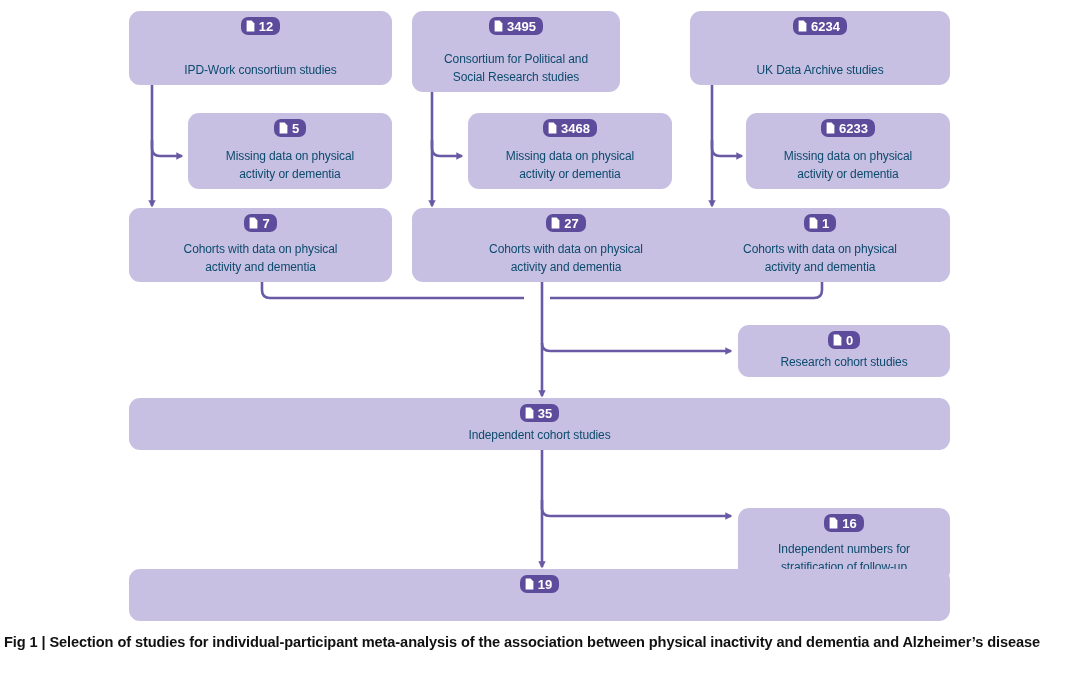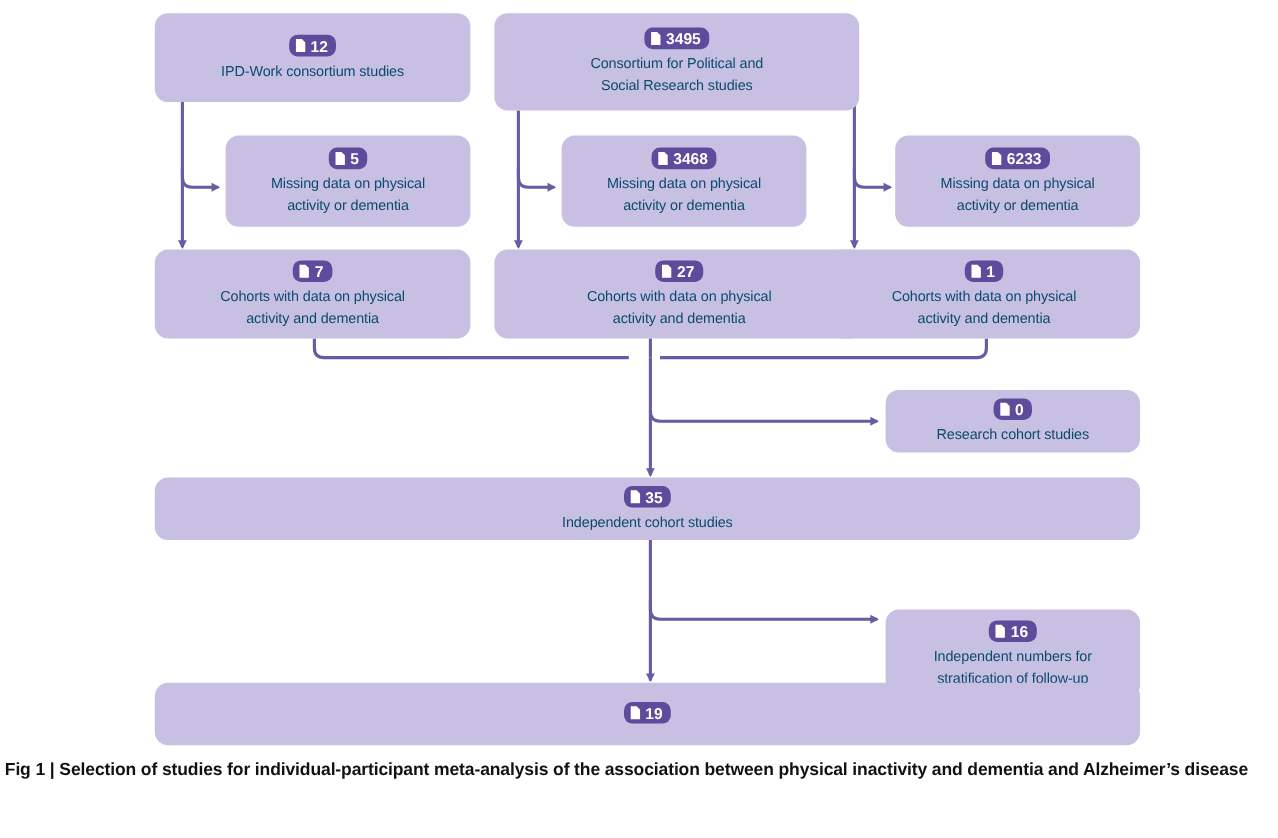--- a/index.html
+++ b/index.html
@@ -34,21 +34,21 @@
   }
 
   .node {
     position: absolute;
     box-sizing: border-box;
     background: #c7c0e2;
     border-radius: 11px;
     display: flex;
     flex-direction: column;
     align-items: center;
-    justify-content: center;
+    justify-content: space-between;
     text-align: center;
     padding: 6px 8px;
   }
 
   .node-label {
     font-size: 12px;
     line-height: 18px;
     color: #0c4a6e;
     letter-spacing: -0.1px;
     white-space: pre-line;
@@ -135,31 +135,40 @@
   <div class="node" style="left:129px; top:11px; width:263px; height:74px;">
     <span class="badge">
       <svg class="doc-icon" viewBox="0 0 9 12">
         <path d="M0.6 0.6 H5.6 L8.4 3.4 V11.4 H0.6 Z" fill="#ffffff"></path>
       </svg>
       <span class="badge-count">12</span>
     </span>
     <span class="node-label">IPD-Work consortium studies</span>
   </div>
 
-  <div class="node" style="left:412px; top:11px; width:304px; height:81px;">
+  <div class="node" style="left:412px; top:11px; width:208px; height:81px;">
     <span class="badge">
       <svg class="doc-icon" viewBox="0 0 9 12">
         <path d="M0.6 0.6 H5.6 L8.4 3.4 V11.4 H0.6 Z" fill="#ffffff"></path>
       </svg>
       <span class="badge-count">3495</span>
     </span>
     <span class="node-label">Consortium for Political and
 Social Research studies</span>
   </div>
 
+  <div class="node" style="left:690px; top:11px; width:260px; height:74px;">
+    <span class="badge">
+      <svg class="doc-icon" viewBox="0 0 9 12">
+        <path d="M0.6 0.6 H5.6 L8.4 3.4 V11.4 H0.6 Z" fill="#ffffff"></path>
+      </svg>
+      <span class="badge-count">6234</span>
+    </span>
+    <span class="node-label">UK Data Archive studies</span>
+  </div>
 
   <div class="node" style="left:188px; top:113px; width:204px; height:76px;">
     <span class="badge">
       <svg class="doc-icon" viewBox="0 0 9 12">
         <path d="M0.6 0.6 H5.6 L8.4 3.4 V11.4 H0.6 Z" fill="#ffffff"></path>
       </svg>
       <span class="badge-count">5</span>
     </span>
     <span class="node-label">Missing data on physical
 activity or dementia</span>

